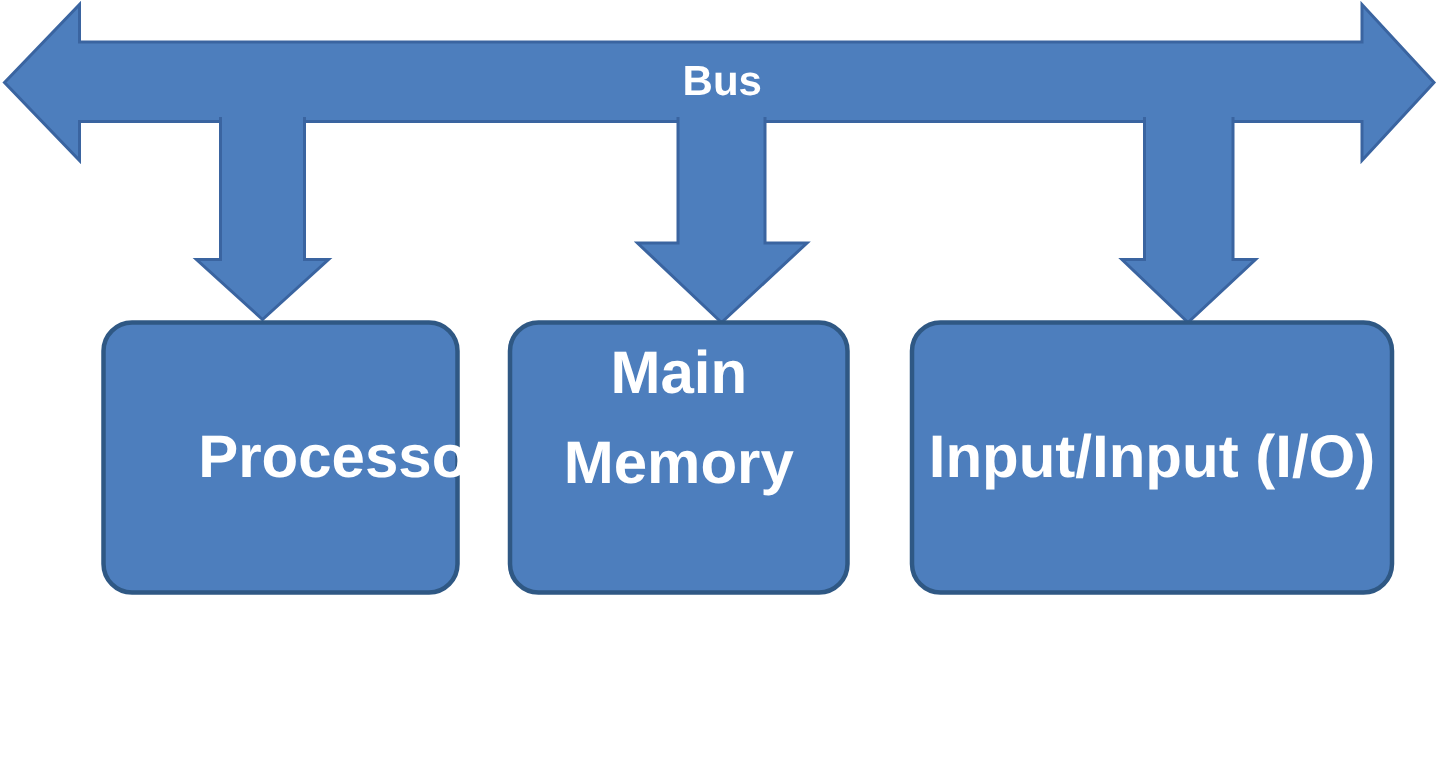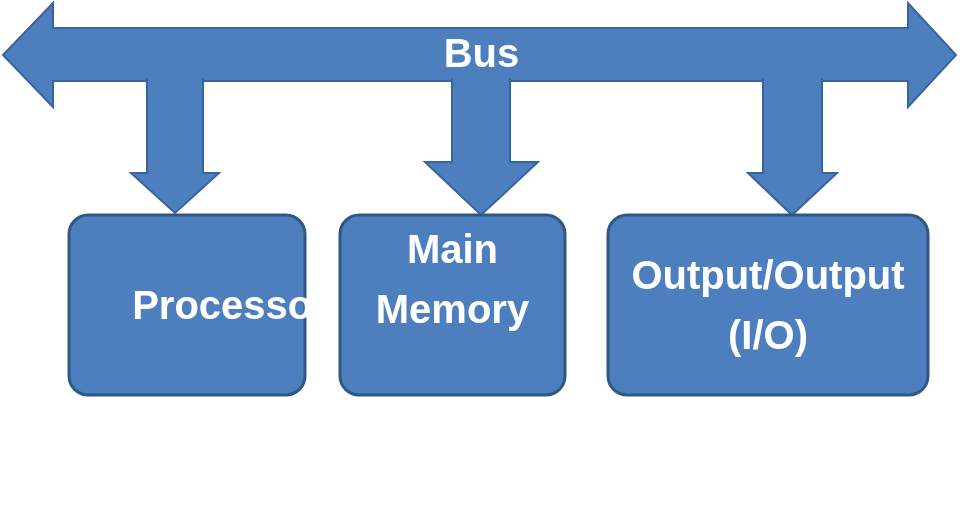--- a/index.html
+++ b/index.html
@@ -45,21 +45,21 @@
     text-align: center;
     color: var(--label-text, #ffffff);
     font-weight: bold;
     user-select: none;
   }
   .bus-label {
     left: 0;
     top: 26px;
     width: 963px;
     height: 55px;
-    font-size: 40px;
+    font-size: 28px;
     text-align: right;
   }
   .box-label {
     font-size: 40px;
     line-height: 60px;
   }
   .box-label.b1 { left: 69px;  top: 215px; width: 236px; height: 180px; margin-left: 43px; }
   .box-label.b2 { left: 340px; top: 215px; width: 225px; height: 128px; }
   .box-label.b3 { left: 608px; top: 215px; width: 320px; height: 180px; }
 </style>
@@ -79,14 +79,14 @@
     <rect class="component-box" x="340" y="215" width="225" height="180" rx="19" ry="19"></rect>
     <rect class="component-box" x="608" y="215" width="320" height="180" rx="19" ry="19"></rect>
   </svg>
 
   <div class="label bus-label">Bus</div>
 
   <div class="label box-label b1">Processor</div>
 
   <div class="label box-label b2">Main Memory</div>
 
-  <div class="label box-label b3">Output/Output (I/O)</div>
+  <div class="label box-label b3">Input/Input (I/O)</div>
 </div>
 
 </body></html>

